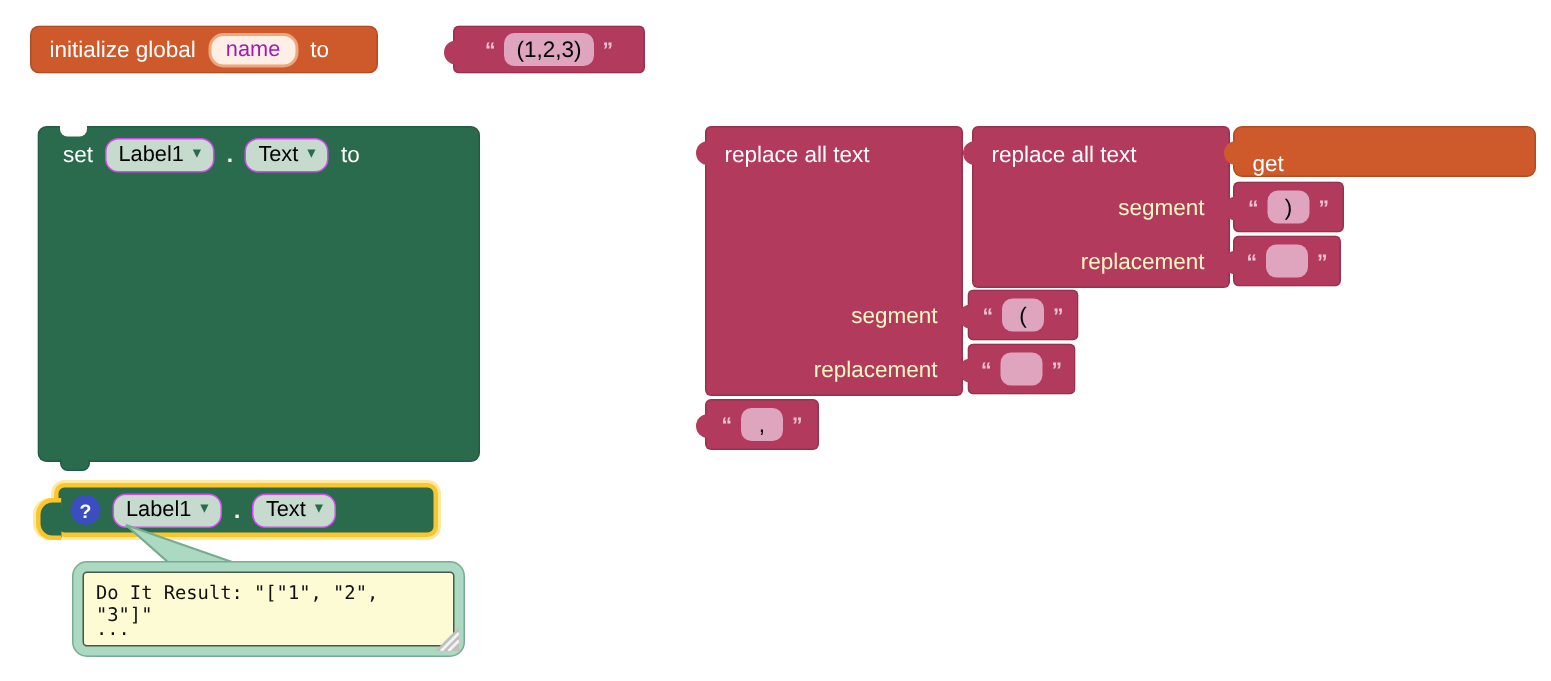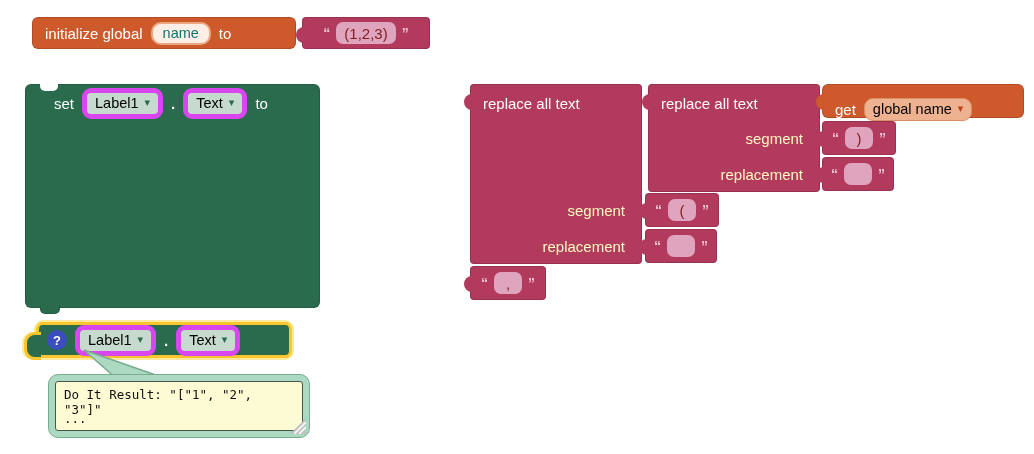--- a/index.html
+++ b/index.html
@@ -14,37 +14,37 @@
   .r6{border-radius:6px;} .r4{border-radius:4px;}
   .row{display:flex;align-items:center;height:36px;gap:8px;}
   .wlabel{color:#fff;font-size:15px;white-space:nowrap;}
   
   .nub::before{content:"";position:absolute;left:-7px;top:9px;width:9px;height:16px;border-radius:8px 0 0 8px;}
   .nub-pink::before{background:#B23A5C;}
   .nub-orange::before{background:#CE5A2C;}
   
   .dd{display:inline-flex;align-items:center;gap:6px;border-radius:9px;padding:2px 8px 3px;color:#000;font-size:14.5px;white-space:nowrap;cursor:pointer;}
   .dd::after{content:"▾";font-size:11px;line-height:1;}
-  .dd-green{background:#C7DACE;border:5px solid #d946ef;}
+  .dd-green{background:#C7DACE;border:1px solid #d946ef;}
   .dd-green::after{color:#2A6B4E;}
   .dd-pink{background:#E2A8BE;border:1px solid #C87E9B;}
   .dd-pink::after{color:#8E2144;}
   .dd-orange{background:#EFB291;border:1px solid #D98F66;}
   .dd-orange::after{color:#B5451D;}
   
   .tstr{display:flex;align-items:center;justify-content:center;gap:6px;height:100%;}
   .q{color:#EBC1D2;font-size:14px;font-weight:bold;}
-  .tfield{min-width:20px;height:22px;padding:0 4px;background:#E0A5BE;border-radius:7px;color:#7f1d1d;
+  .tfield{min-width:20px;height:22px;padding:0 4px;background:#E0A5BE;border-radius:7px;color:#000000;
           font-size:15px;display:flex;align-items:center;justify-content:center;}
   .abs-label{position:absolute;height:36px;line-height:36px;color:#fef9c3;font-size:15px;white-space:nowrap;}
   
   .notch{position:absolute;top:-1px;left:14px;width:18px;height:7px;background:#fff;border-radius:0 0 5px 5px;}
   .btab{position:absolute;bottom:-7px;left:14px;width:18px;height:7px;background:#2A6B4E;border:1px solid rgba(0,0,0,0.14);border-top:none;border-radius:0 0 5px 5px;}
   
-  .namefield{background:#FDEFE6;border:2px solid #EBA77D;border-radius:10px;padding:1px 10px 2px;color:#0f766e;font-size:14.5px;}
+  .namefield{background:#FDEFE6;border:2px solid #EBA77D;border-radius:10px;padding:1px 10px 2px;color:#a21caf;font-size:14.5px;}
   
   .selected{border:3px solid #FBC62C;box-shadow:0 0 0 2px #FFE9A0;}
   .plug{position:absolute;left:-15px;top:7px;width:14px;height:22px;background:#2A6B4E;border:3px solid #FBC62C;border-right:none;border-radius:11px 0 0 11px;box-shadow:-2px 0 0 0 #FFE9A0;}
   .helpicon{width:20px;height:20px;border-radius:50%;background:#3B4EC0;color:#fff;font-size:13px;font-weight:bold;
             display:flex;align-items:center;justify-content:center;cursor:pointer;flex:0 0 auto;}
   .dot{color:#fff;font-size:15px;font-weight:bold;}
   
   #tooltip-box{position:absolute;left:48px;top:374px;width:262px;height:64px;background:#ABD9C1;
                border:1px solid #79AC8F;border-radius:10px;box-sizing:border-box;}
   #tooltip-inner{position:absolute;left:6px;top:6px;right:6px;bottom:6px;background:#FCFBD4;
@@ -52,40 +52,40 @@
                  font-family:"DejaVu Sans Mono",monospace;font-size:12.5px;color:#111;line-height:1.2;}
   #tooltip-line2{position:absolute;left:8px;bottom:4px;}
   #pointer-svg{position:absolute;left:60px;top:348px;}
   #grip-svg{position:absolute;right:3px;bottom:3px;}
 </style>
 </head>
 <body>
 
 <div id="workspace">
 
-  <div class="block orange r6" style="left:32px;top:17px;width:264px;height:32px;">
+  <div class="block orange r6" style="left:20px;top:17px;width:232px;height:32px;">
     <div class="row" style="height:30px;padding-left:12px;">
       <span class="wlabel">initialize global</span>
       <span class="namefield">name</span>
       <span class="wlabel">to</span>
     </div>
   </div>
 
   <div class="block pink r4 nub nub-pink" style="left:302px;top:17px;width:128px;height:32px;">
     <div class="tstr">
       <span class="q">“</span>
       <span class="tfield" style="padding:0 8px;">(1,2,3)</span>
       <span class="q">”</span>
     </div>
   </div>
 
   <div class="block green r6" style="left:25px;top:84px;width:295px;height:224px;">
     <div class="notch"></div>
     <div class="btab"></div>
-    <div class="row" style="padding-left:28px;">
+    <div class="row" style="padding-left:16px;">
       <span class="wlabel">set</span>
       <span class="dd dd-green">Label1</span>
       <span class="dot">.</span>
       <span class="dd dd-green">Text</span>
       <span class="wlabel">to</span>
     </div>
   </div>
 
 
   <div class="block pink r4 nub nub-pink" style="left:470px;top:84px;width:172px;height:180px;">
@@ -100,21 +100,20 @@
     <div class="row" style="padding-left:12px;">
       <span class="wlabel">replace all text</span>
     </div>
     <span class="abs-label" style="right:16px;top:36px;">segment</span>
     <span class="abs-label" style="right:16px;top:72px;">replacement</span>
   </div>
 
   <div class="block orange r6 nub nub-orange" style="left:822px;top:84px;width:202px;height:34px;">
     <div class="row" style="height:48px;padding-left:12px;">
       <span class="wlabel">get</span>
-      <span class="dd dd-orange">global name</span>
     </div>
   </div>
 
   <div class="block pink r4 nub nub-pink" style="left:822px;top:121px;width:74px;height:34px;">
     <div class="tstr">
       <span class="q">“</span>
       <span class="tfield">)</span>
       <span class="q">”</span>
     </div>
   </div>

